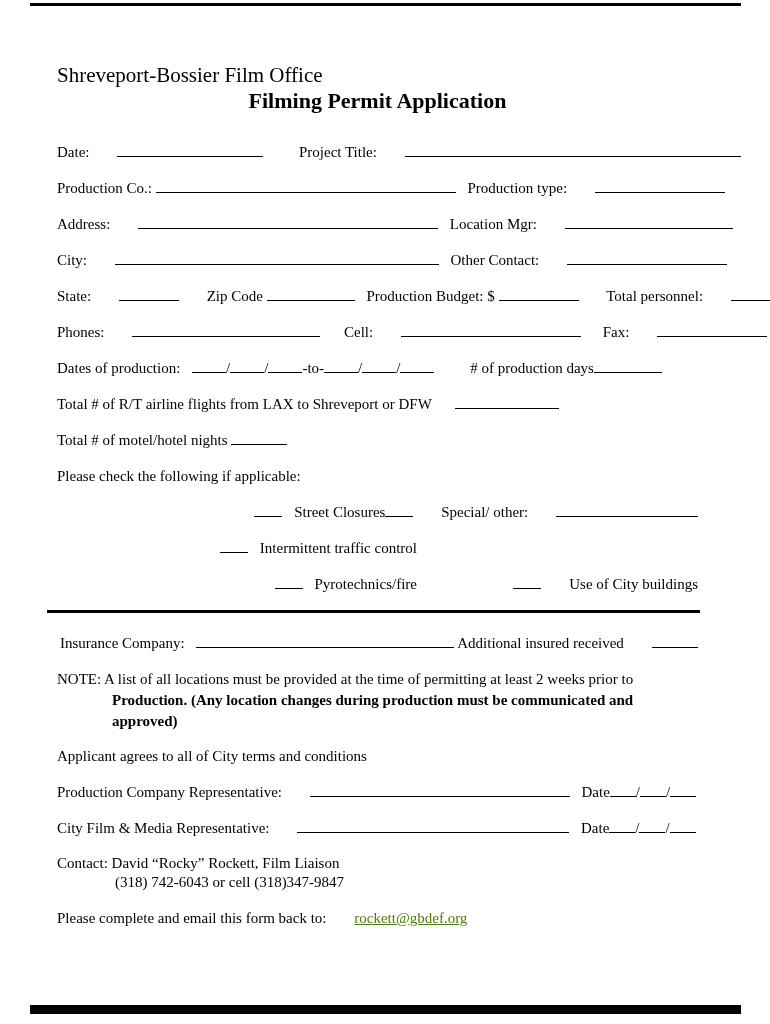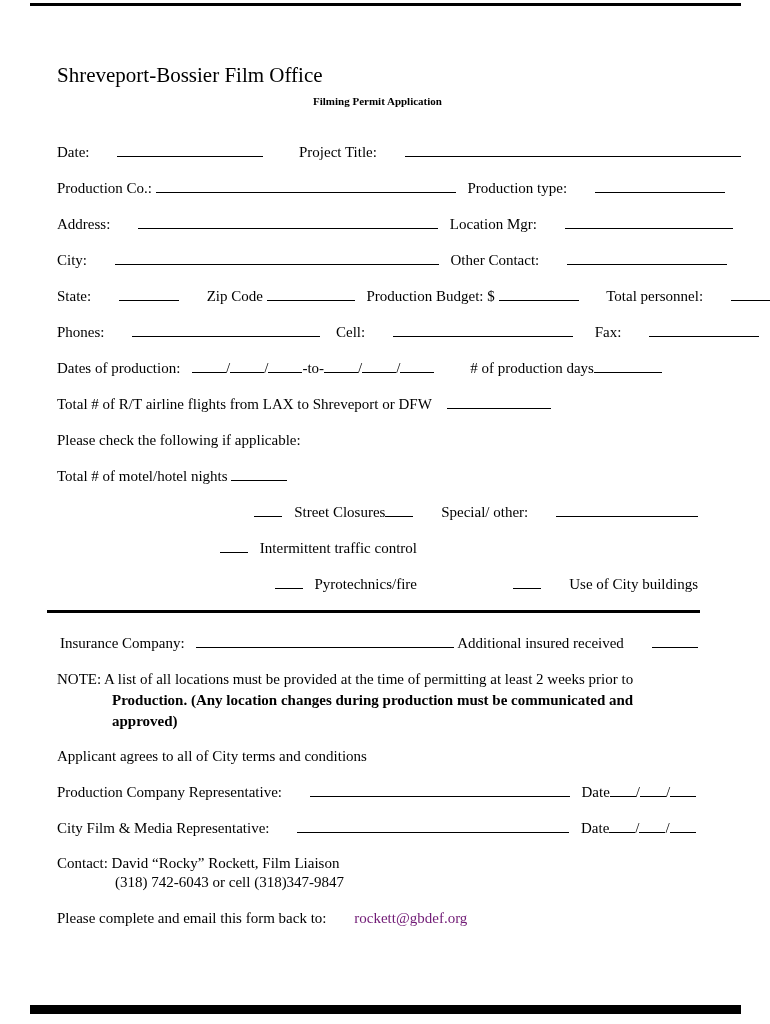--- a/index.html
+++ b/index.html
@@ -9,37 +9,37 @@
     background:#ffffff;
     font-family:"Liberation Serif","DejaVu Serif",serif;
     font-size:15px;color:#000;
     overflow:hidden;
   }
   .edge{position:absolute;background:#000;}
   .edge-top{left:30px;top:3px;width:711px;height:3px;}
   .edge-bottom{left:30px;top:1005px;width:711px;height:9px;}
   .content{padding:62px 72px 0 57px;}
   h1{font-size:21px;font-weight:400;margin:0;line-height:26px;}
-  h2{font-size:11px;font-weight:700;text-align:center;margin:2px 0 0 0;line-height:22px;}
+  h2{font-size:22px;font-weight:700;text-align:center;margin:2px 0 0 0;line-height:22px;}
   .rows{margin-top:30px;}
   .row{margin:0 0 15px 0;line-height:21px;white-space:nowrap;}
   .blank{
     display:inline-block;
     border-bottom:1px solid #000;
     height:13px;
     vertical-align:baseline;
   }
   .cols{display:flex;text-align:right;}
   .col-l{width:360px;}
   .col-r{flex:1;}
   .divider{height:3px;background:#000;margin:8px -2px 20px -10px;}
   .indent2{padding-left:55px;font-weight:bold;}
   .two-line{line-height:19px;margin-bottom:16px;}
-  .link{color:#701a75;cursor:pointer;}
-  .sp6{margin-left:24px;} .sp8{margin-left:8px;} .sp12{margin-left:12px;}
+  .link{color:#4d7c0f;text-decoration:underline;cursor:pointer;}
+  .sp6{margin-left:24px;} .sp8{margin-left:8px;} .sp12{margin-left:20px;}
   .sp18{margin-left:18px;} .sp24{margin-left:32px;}
 </style>
 </head>
 <body>
 
 <div class="page">
   <div class="edge edge-top"></div>
 
   <div class="content">
     <h1>Shreveport-Bossier Film Office</h1>
@@ -100,26 +100,26 @@
         <span class="blank sp8" style="width:34px"></span><span>/</span><span class="blank" style="width:34px"></span><span>/</span><span class="blank" style="width:34px"></span><span>-to-</span><span class="blank" style="width:34px"></span><span>/</span><span class="blank" style="width:34px"></span><span>/</span><span class="blank" style="width:34px"></span>
         <span class="sp24"># of production days</span><span class="blank" style="width:68px"></span>
       </div>
 
       <div class="row">
         <span>Total # of R/T airline flights from LAX to Shreveport or DFW</span>
         <span class="blank sp12" style="width:104px"></span>
       </div>
 
       <div class="row">
-        <span>Please check the following if applicable:</span>
+        <span>Total # of motel/hotel nights</span>
+        <span class="blank" style="width:56px"></span>
       </div>
 
       <div class="row">
-        <span>Total # of motel/hotel nights</span>
-        <span class="blank" style="width:56px"></span>
+        <span>Please check the following if applicable:</span>
       </div>
 
       <div class="row cols">
         <span class="col-l">
           <span class="blank" style="width:28px"></span>
           <span class="sp8">Street Closures</span>
         </span>
         <span class="col-r">
           <span class="blank" style="width:28px"></span>
           <span class="sp6">Special/ other:</span>

